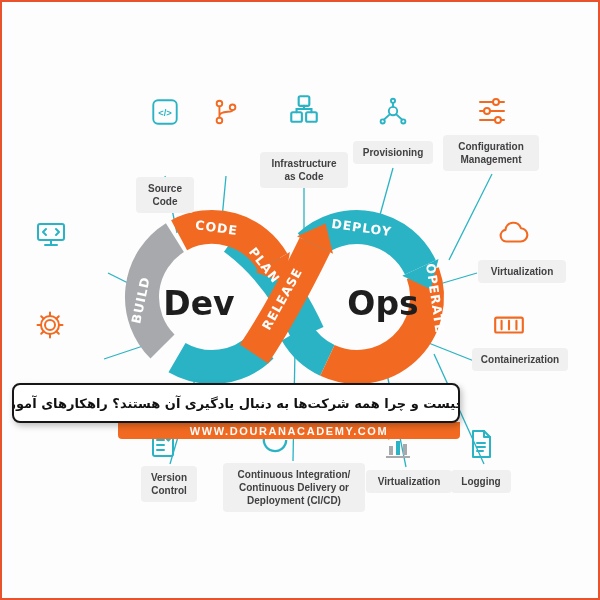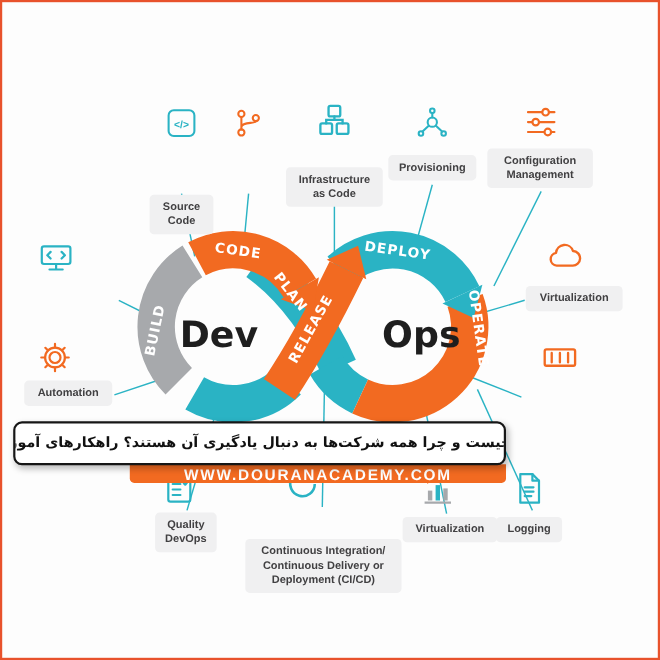--- a/index.html
+++ b/index.html
@@ -21,21 +21,21 @@
   .n-source{left:134px;top:133px;width:58px;margin-top:42px;}
   .n-version{left:197px;top:133px;width:56px;}
   .n-infra{left:258px;top:130px;width:88px;margin-top:20px;}
   .n-prov{left:351px;top:139px;width:80px;}
   .n-config{left:441px;top:133px;width:96px;}
   .n-devl{left:20px;top:258px;width:86px;}
   .n-auto{left:20px;top:344px;width:80px;}
   .n-virt{left:476px;top:258px;width:88px;}
   .n-cont{left:470px;top:346px;width:96px;}
   .n-qc{left:139px;top:464px;width:56px;}
-  .n-cicd{left:221px;top:488px;width:142px;}
+  .n-cicd{left:221px;top:461px;width:142px;}
   .n-visual{left:364px;top:468px;width:86px;}
   .n-log{left:449px;top:468px;width:60px;}
   
   .i-source{left:148px;top:95px;}
   .i-version{left:209px;top:95px;}
   .i-infra{left:285px;top:90px;}
   .i-prov{left:376px;top:95px;}
   .i-config{left:474px;top:93px;}
   .i-devl{left:33px;top:217px;}
   .i-auto{left:32px;top:307px;}
@@ -49,21 +49,21 @@
   .banner{
     position:absolute;left:10px;top:381px;width:448px;height:40px;z-index:30;
     background:#ffffff;border:2px solid #161616;border-radius:8px;
     display:flex;align-items:center;justify-content:center;padding:0 14px;
     box-sizing:border-box;direction:rtl;white-space:nowrap;overflow:hidden;
     font-family:"DejaVu Sans",sans-serif;font-weight:bold;font-size:13px;color:#111;
     box-shadow:2px 3px 6px rgba(0,0,0,.25);
   }
   .strip{
     position:absolute;left:116px;top:420px;width:342px;height:17px;z-index:29;
-    background:#f26a21;color:#fff;font-size:14px;font-weight:bold;letter-spacing:1.6px;
+    background:#f26a21;color:#fff;font-size:11px;font-weight:bold;letter-spacing:1.6px;
     display:flex;align-items:center;justify-content:center;border-radius:0 0 4px 4px;
   }
   .badge{
     position:absolute;left:383px;top:367px;width:80px;height:80px;z-index:31;
     background:#fff;border:3px solid #f26a21;border-radius:50%;box-sizing:border-box;
     display:flex;flex-direction:column;align-items:center;justify-content:center;
     box-shadow:1px 2px 5px rgba(0,0,0,.3);
   }
   .badge-top{font-size:11px;font-weight:bold;color:#4d4d4f;letter-spacing:1px;margin-top:1px;}
   .badge-bottom{font-size:6px;font-weight:bold;color:#f26a21;letter-spacing:2.5px;margin-top:1px;}
@@ -206,23 +206,23 @@
     <svg width="32" height="32" viewBox="0 0 32 32" fill="none" stroke="#2ab3c4" stroke-width="2" stroke-linecap="round" stroke-linejoin="round">
         <path d="M8 3h11l6 6v20H8z"></path>
         <path d="M19 3v6h6M12 15h8M12 19h8M12 23h6"></path>
       </svg>
   </span>
 
   <div class="node n-source">Source Code</div>
   <div class="node n-infra">Infrastructure as Code</div>
   <div class="node n-config">Configuration Management</div>
   <div class="node n-prov">Provisioning</div>
-  <div class="node n-auto">Automation</div>
   <div class="node n-virt">Virtualization</div>
-  <div class="node n-qc">Quality DevOps</div>
+  <div class="node n-cont">Containerization</div>
+  <div class="node n-qc">Version Control</div>
   <div class="node n-cicd">Continuous Integration/ Continuous Delivery or Deployment (CI/CD)</div>
   <div class="node n-visual">Virtualization</div>
   <div class="node n-log">Logging</div>
 
   <div class="banner">
     <span>DevOps چیست و چرا همه شرکت‌ها به دنبال یادگیری آن هستند؟ راهکارهای آموزشی ۲۰۲۴</span>
   </div>
   <div class="strip">
     <span>WWW.DOURANACADEMY.COM</span>
   </div>

